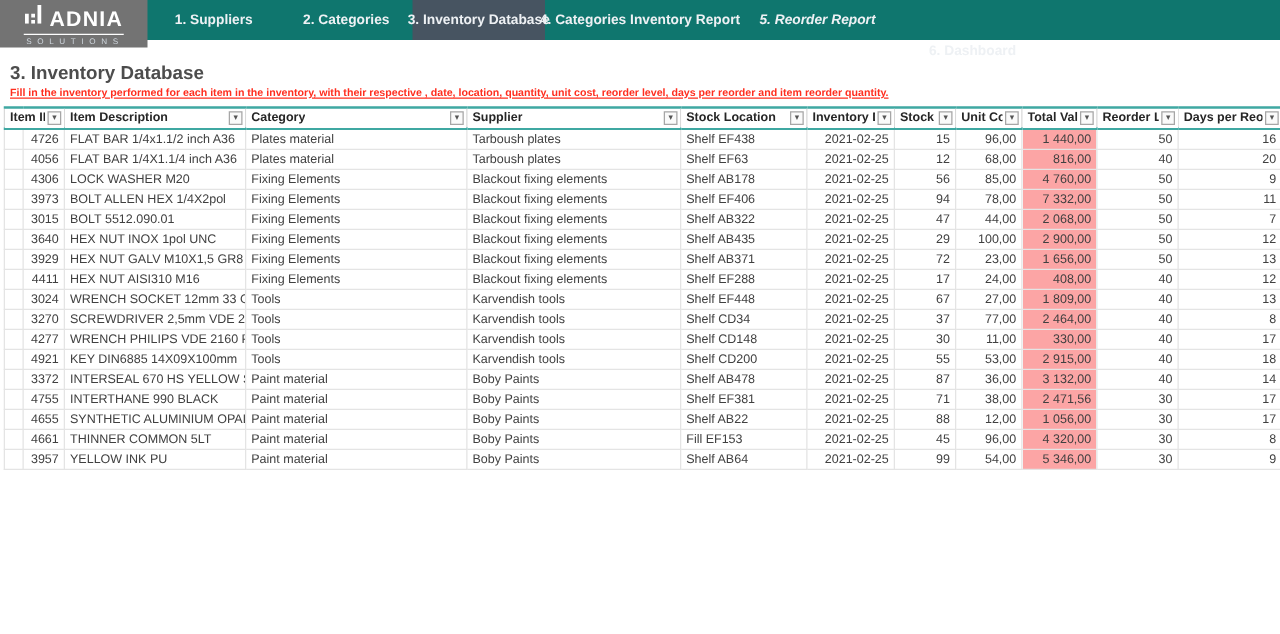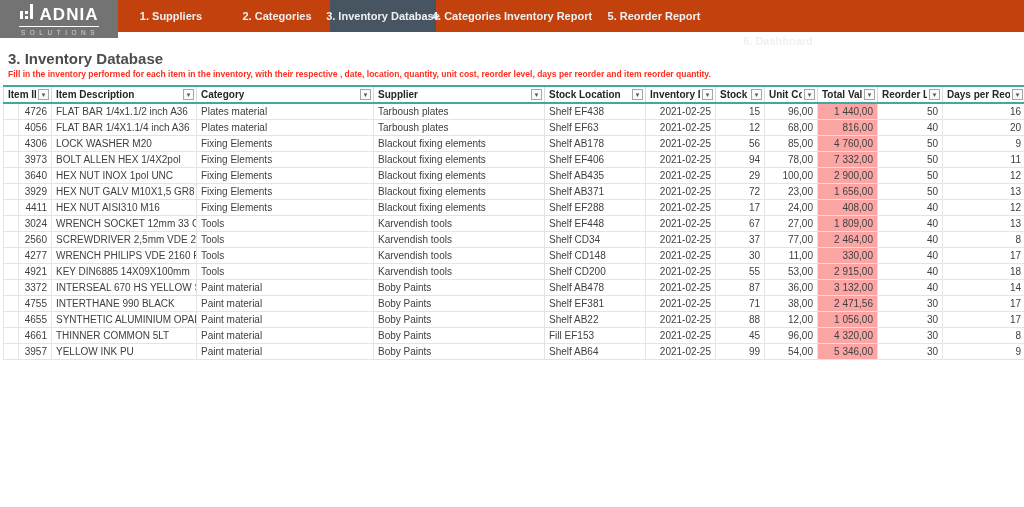--- a/index.html
+++ b/index.html
@@ -4,21 +4,21 @@
 <style>
   html,body{margin:0;padding:0;background:#ffffff;}
   body{
     width:1024px;height:507px;position:relative;overflow:hidden;
     font-family:"Liberation Sans","DejaVu Sans",sans-serif;
     -webkit-font-smoothing:antialiased;
   }
   
   .navbar{
     position:absolute;top:0;left:0;width:1024px;height:32px;
-    background:#c2410c;display:flex;align-items:stretch;z-index:1;
+    background:#0f766e;display:flex;align-items:stretch;z-index:1;
   }
   .logo-block{
     position:absolute;top:0;left:0;width:118px;height:38px;
     background:#737373;z-index:3;display:flex;flex-direction:column;
     align-items:center;justify-content:center;
   }
   .logo-row{display:flex;align-items:flex-end;gap:4px;}
   .logo-name{color:#ffffff;font-weight:bold;font-size:17px;letter-spacing:1px;line-height:1;}
   .logo-sub{
     color:#cfd6dd;font-size:6.5px;letter-spacing:4.5px;margin-top:3px;
@@ -28,29 +28,29 @@
   .tab{
     color:#eef1f4;font-size:11px;font-weight:bold;
     display:flex;align-items:center;justify-content:center;
     padding:0 10px;cursor:default;white-space:nowrap;
   }
   .tab.active{background:#475461;}
   .tab:nth-child(1){width:86px;}
   .tab:nth-child(2){width:86px;}
   .tab:nth-child(3){width:86px;}
   .tab:nth-child(4){width:132px;}
-  .tab:nth-child(5){width:112px;}
+  .tab:nth-child(5){width:112px;font-style:italic;}
   .tab:nth-child(6){width:96px;margin-top:41px;}
   
   .content{position:absolute;top:38px;left:0;width:1024px;}
   .page-title{
     margin:12px 0 2px 8px;font-size:15px;font-weight:bold;color:#4d4d4d;
   }
   .page-subtitle{
-    margin:0 0 6px 8px;font-size:8.5px;font-weight:bold;color:#ff2e1f;
+    margin:0 0 6px 8px;font-size:8.5px;font-weight:bold;color:#ff2e1f;text-decoration:underline;
   }
   
   table.inv{
     border-collapse:collapse;table-layout:fixed;
     margin-left:3px;width:1019px;font-size:10px;color:#404040;
     background:#ffffff;
   }
   table.inv thead th{
     font-size:10px;font-weight:bold;color:#262626;text-align:left;
     border-top:2px solid #3fa8a2;border-bottom:2px solid #3fa8a2;
@@ -243,20 +243,34 @@
           <td>Shelf EF406</td>
           <td class="num">2021-02-25</td>
           <td class="num">94</td>
           <td class="num">78,00</td>
           <td class="num calc">7 332,00</td>
           <td class="num">50</td>
           <td class="num">11</td>
         </tr>
         <tr>
           <td class="gutter"></td>
+          <td class="num">3015</td>
+          <td>BOLT 5512.090.01</td>
+          <td>Fixing Elements</td>
+          <td>Blackout fixing elements</td>
+          <td>Shelf AB322</td>
+          <td class="num">2021-02-25</td>
+          <td class="num">47</td>
+          <td class="num">44,00</td>
+          <td class="num calc">2 068,00</td>
+          <td class="num">50</td>
+          <td class="num">7</td>
+        </tr>
+        <tr>
+          <td class="gutter"></td>
           <td class="num">3640</td>
           <td>HEX NUT INOX 1pol UNC</td>
           <td>Fixing Elements</td>
           <td>Blackout fixing elements</td>
           <td>Shelf AB435</td>
           <td class="num">2021-02-25</td>
           <td class="num">29</td>
           <td class="num">100,00</td>
           <td class="num calc">2 900,00</td>
           <td class="num">50</td>
@@ -299,21 +313,21 @@
           <td>Shelf EF448</td>
           <td class="num">2021-02-25</td>
           <td class="num">67</td>
           <td class="num">27,00</td>
           <td class="num calc">1 809,00</td>
           <td class="num">40</td>
           <td class="num">13</td>
         </tr>
         <tr>
           <td class="gutter"></td>
-          <td class="num">2560</td>
+          <td class="num">3270</td>
           <td>SCREWDRIVER 2,5mm VDE 2170</td>
           <td>Tools</td>
           <td>Karvendish tools</td>
           <td>Shelf CD34</td>
           <td class="num">2021-02-25</td>
           <td class="num">37</td>
           <td class="num">77,00</td>
           <td class="num calc">2 464,00</td>
           <td class="num">40</td>
           <td class="num">8</td>

